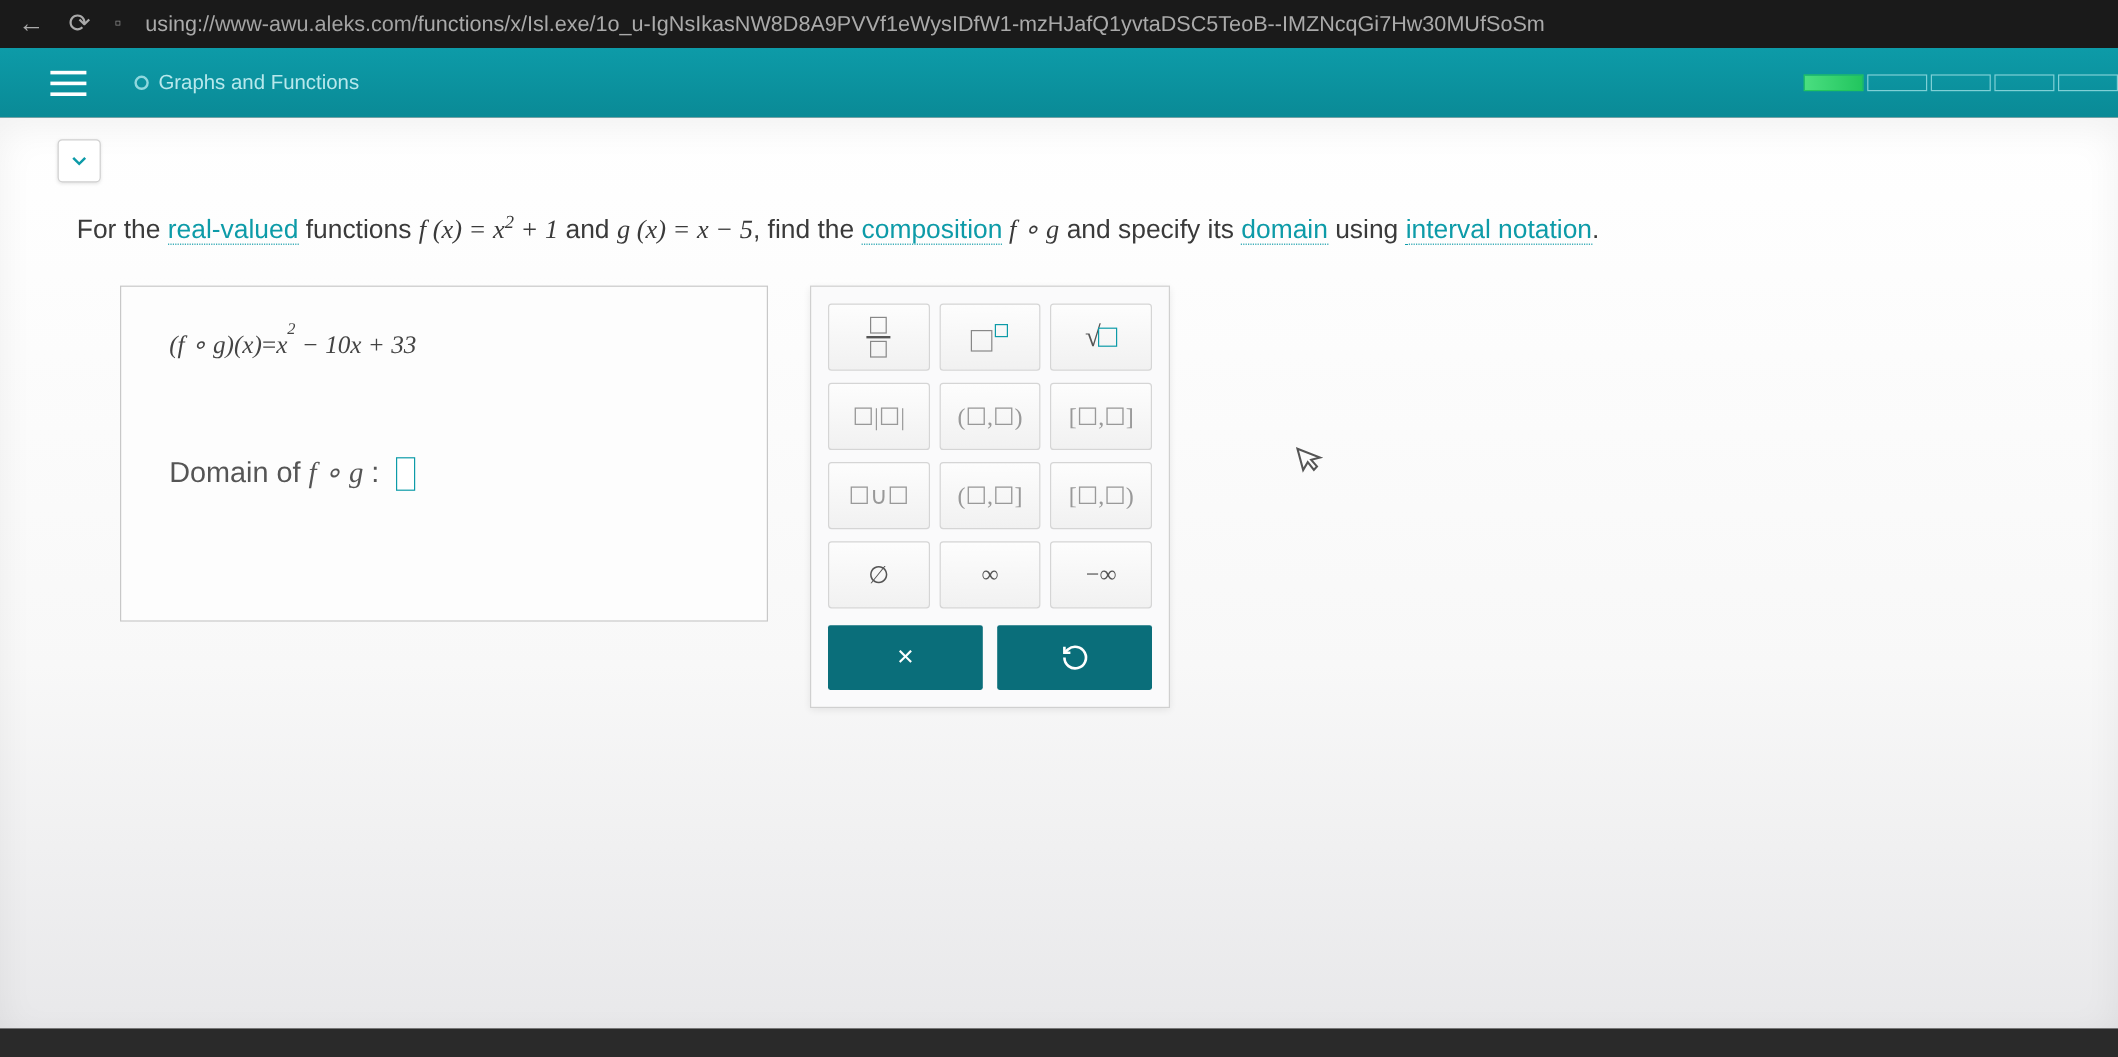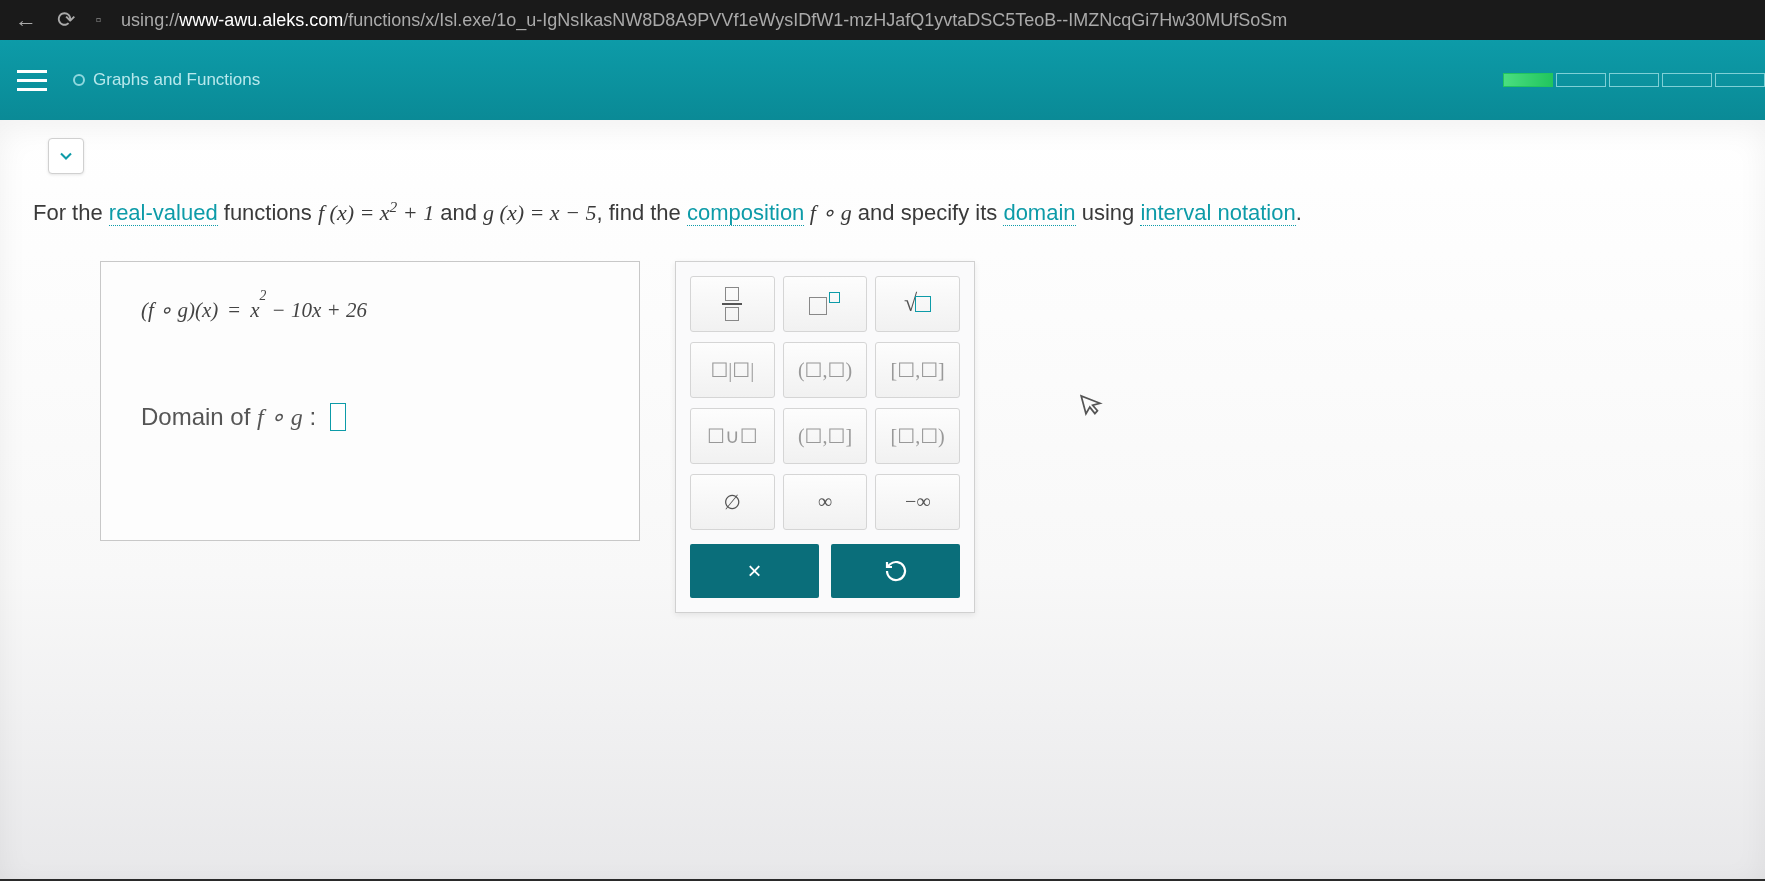--- a/index.html
+++ b/index.html
@@ -26,29 +26,29 @@
     .url-box-icon {
       color: #888;
       font-size: 16px;
     }
     .url-text {
       color: #aaa;
       font-size: 18px;
       white-space: nowrap;
       overflow: hidden;
     }
-    .url-text .domain { color: #ffffff; }
+    .url-text .domain { color: #a3a3a3; }
     
     .aleks-header {
       background: linear-gradient(to bottom, #0d9ba8, #0a8a96);
-      height: 80px;
-      display: flex;
-      align-items: center;
-      padding-left: 17px;
-      gap: 26px;
+      height: 58px;
+      display: flex;
+      align-items: center;
+      padding-left: 42px;
+      gap: 40px;
       position: relative;
     }
     .hamburger {
       color: #fff;
       font-size: 32px;
       cursor: pointer;
       display: flex;
       flex-direction: column;
       gap: 6px;
     }
@@ -112,21 +112,21 @@
       display: flex;
       align-items: center;
       justify-content: center;
       color: #0d9ba8;
       font-size: 22px;
       cursor: pointer;
       box-shadow: 0 1px 3px rgba(0,0,0,0.1);
     }
     
     .question {
-      padding: 75px 60px 30px 33px;
+      padding: 75px 60px 30px 64px;
       font-size: 22px;
       color: #3a3a3a;
       line-height: 1.6;
     }
     .question .link {
       color: #0d9ba8;
       border-bottom: 1px dotted #0d9ba8;
       cursor: pointer;
     }
     .question .math { font-style: italic; font-family: 'Times New Roman', serif; }
@@ -145,22 +145,21 @@
       padding: 35px 40px;
       width: 540px;
       min-height: 280px;
     }
     .answer-row {
       font-size: 21px;
       color: #444;
       font-family: 'Times New Roman', serif;
       margin-bottom: 80px;
       display: flex;
-      align-items: flex-end;
-      gap: 10px;
+      align-items: center;
     }
     .answer-row .lhs { font-style: italic; }
     .answer-row .expr { font-style: italic; }
     .answer-row sup { font-size: 0.65em; position: relative; top: -0.6em; }
     .domain-row {
       font-size: 24px;
       color: #555;
       display: flex;
       align-items: center;
       gap: 14px;
@@ -280,21 +279,21 @@
 
   <div class="question">
     <span>For the </span><span class="link">real-valued</span><span> functions </span><span class="math"><span>f (x) = x</span><sup>2</sup><span> + 1</span></span><span> and </span><span class="math">g (x) = x − 5</span><span>, find the </span><span class="link">composition</span><span class="math"> f ∘ g</span><span> and specify its </span><span class="link">domain</span><span> using </span><span class="link">interval notation</span><span>.</span>
   </div>
 
   <div class="work-area">
     <div class="answer-box">
       <div class="answer-row">
         <span class="lhs">(f ∘ g)(x)</span>
         <span> = </span>
-        <span class="expr"><span>x</span><sup>2</sup><span> − 10x + 26</span></span>
+        <span class="expr"><span>x</span><sup>2</sup><span> − 10x + 33</span></span>
       </div>
       <div class="domain-row">
         <span><span>Domain of </span><span class="math">f ∘ g</span><span> : </span></span>
         <span class="domain-input"></span>
       </div>
     </div>
 
     <div class="palette">
       <div class="palette-grid">
         <div class="palette-btn">

